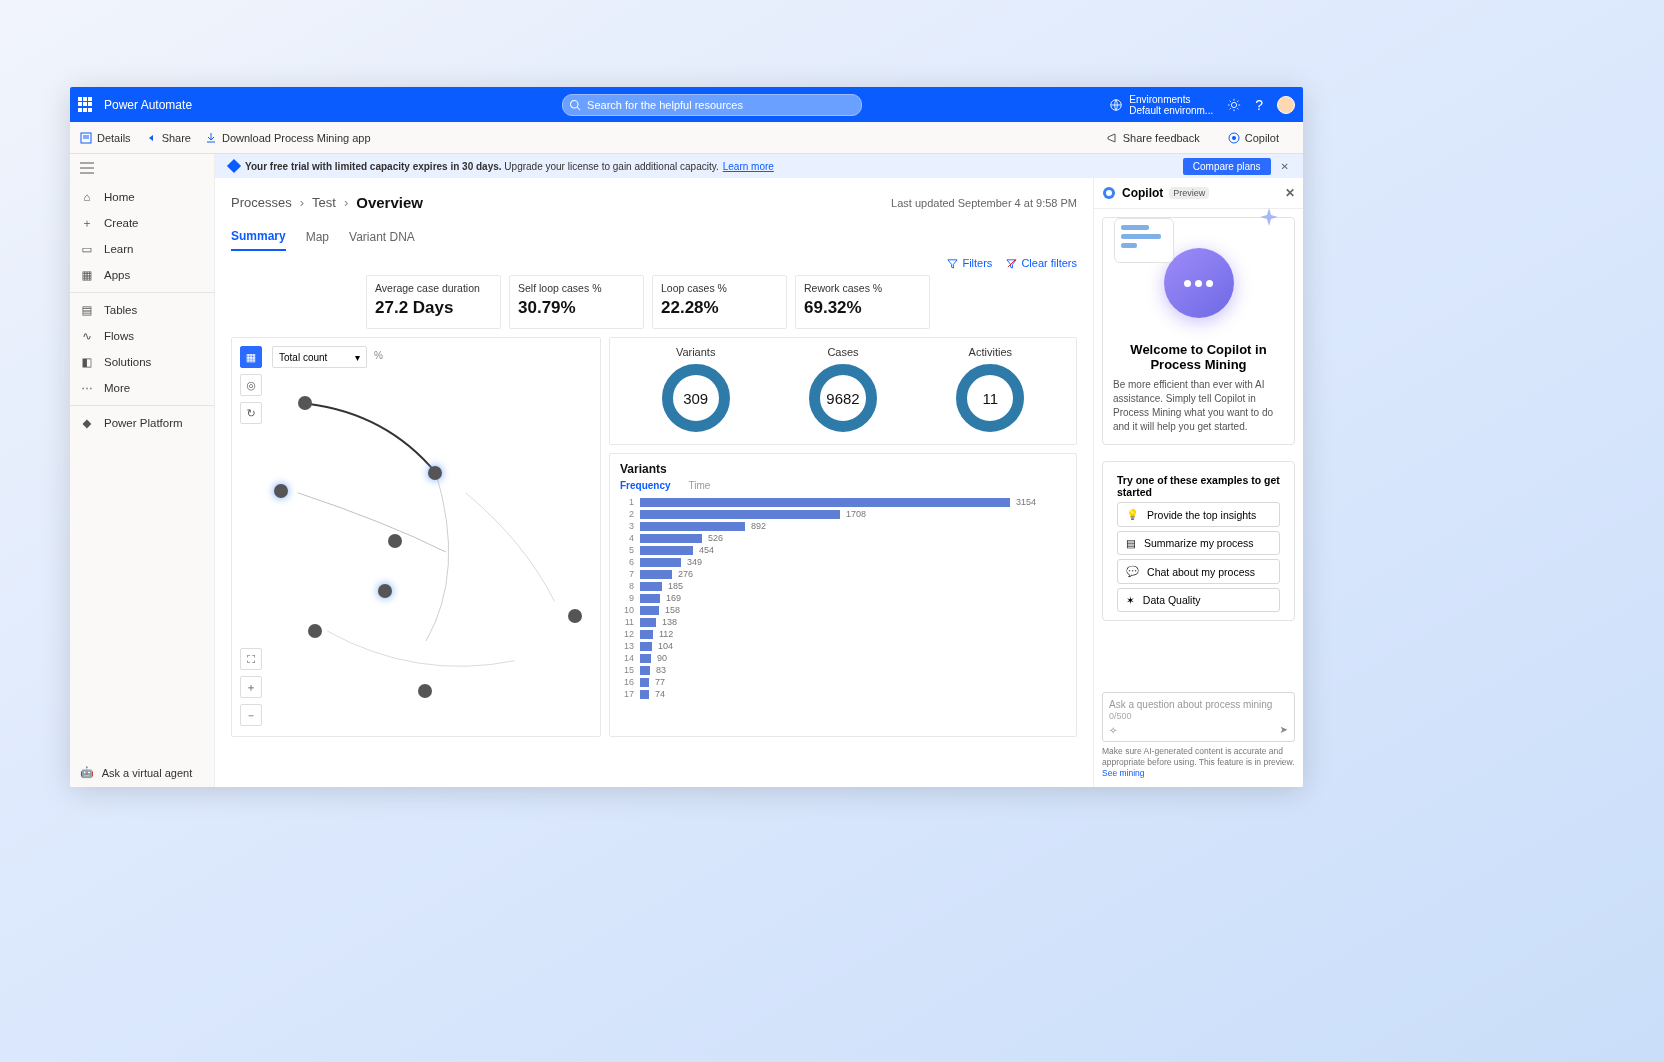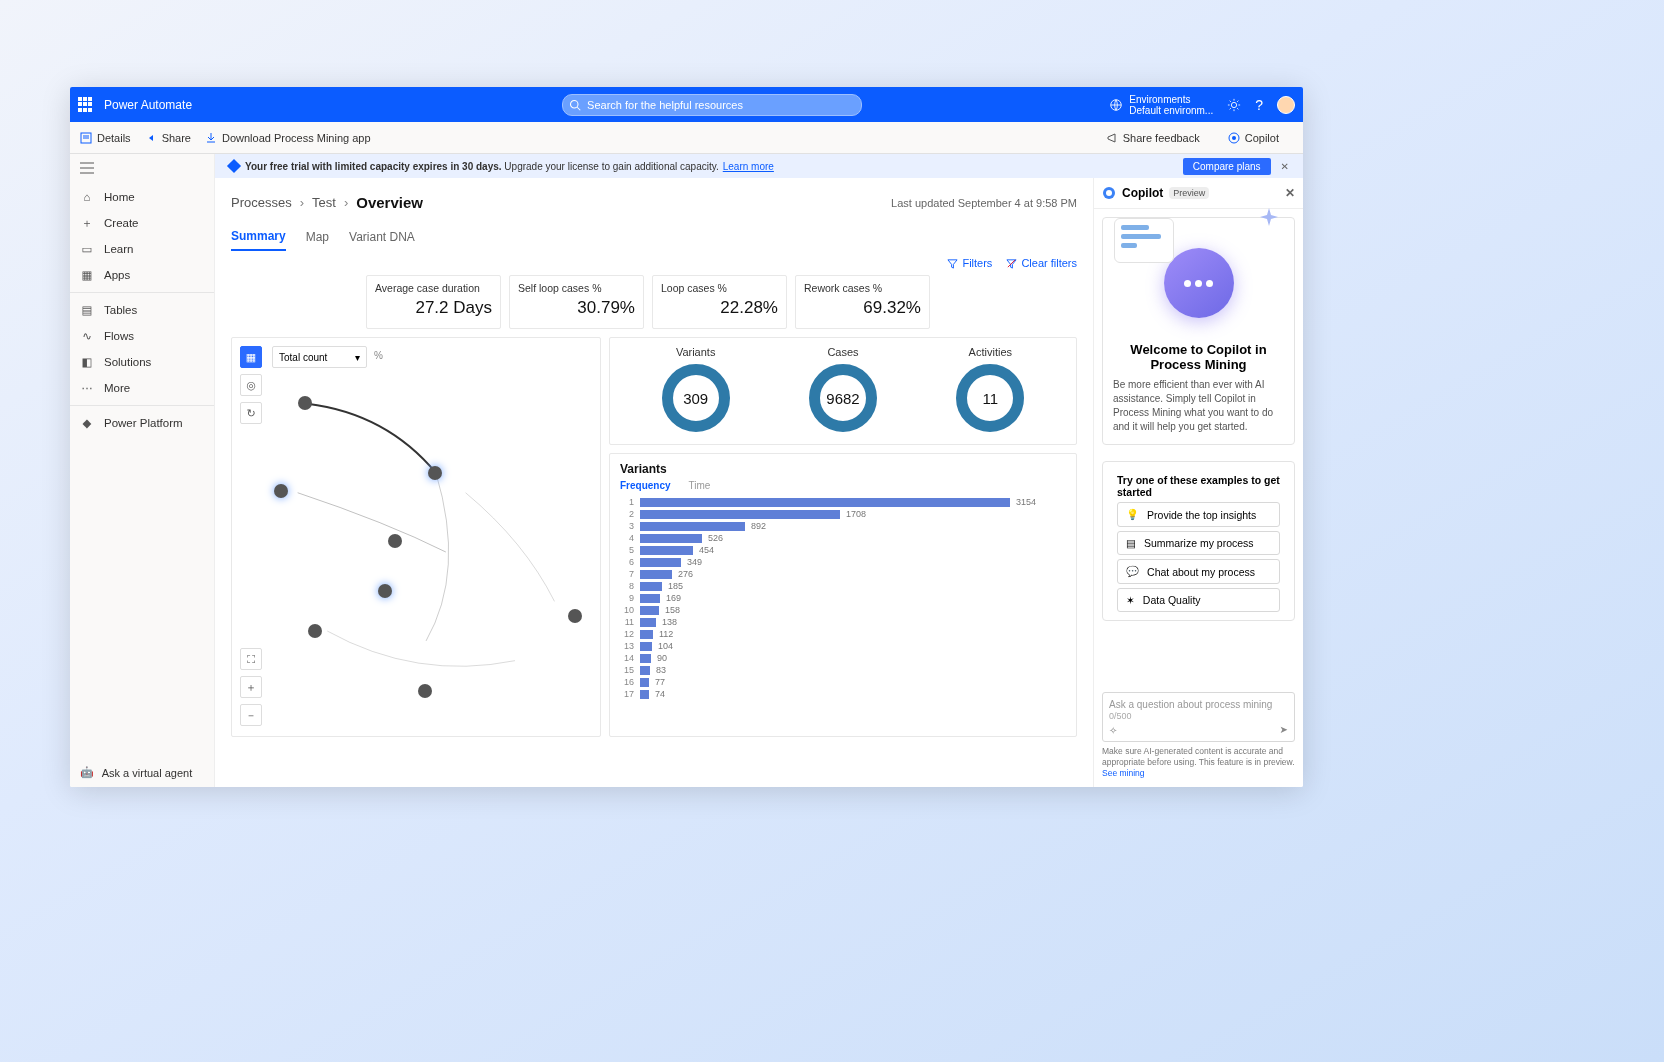--- a/index.html
+++ b/index.html
@@ -47,21 +47,21 @@
   .ptab{padding-bottom:6px;cursor:pointer;}
   .ptab.active{color:#0b5cff;border-bottom:2px solid #0b5cff;font-weight:600;}
   
   .filterrow{display:flex;justify-content:flex-end;gap:14px;margin-top:6px;font-size:11px;color:#0b5cff;}
   .filterrow span{display:flex;align-items:center;gap:4px;cursor:pointer;}
   
   .kpis{display:flex;gap:8px;margin-top:6px;}
   .kpi{flex:0 0 135px;border:1px solid #e8e8e8;border-radius:2px;padding:6px 8px 10px;}
   .kpi:first-child{margin-left:135px;}
   .kpi .lab{font-size:10.5px;color:#333;margin-bottom:4px;}
-  .kpi .val{font-size:17px;color:#111;text-align:right;}
+  .kpi .val{font-size:17px;color:#111;text-align:left;font-weight:bold;}
   
   .panels{display:flex;gap:8px;margin-top:8px;align-items:stretch;}
   .panel{border:1px solid #e8e8e8;border-radius:2px;background:#fff;}
   .panel-left{flex:0 0 370px;height:400px;position:relative;}
   .panel-right{flex:1;display:flex;flex-direction:column;gap:8px;}
   .donut-row{border:1px solid #e8e8e8;border-radius:2px;display:flex;justify-content:space-around;padding:8px 12px 12px;}
   .donut-col{display:flex;flex-direction:column;align-items:center;gap:6px;}
   .donut-col .t{font-size:11px;color:#333;}
   .donut{width:68px;height:68px;border-radius:50%;border:11px solid #2e7aa8;display:flex;align-items:center;justify-content:center;font-size:15px;color:#111;}
   .variants-panel{border:1px solid #e8e8e8;border-radius:2px;flex:1;padding:8px 10px;min-height:0;}

